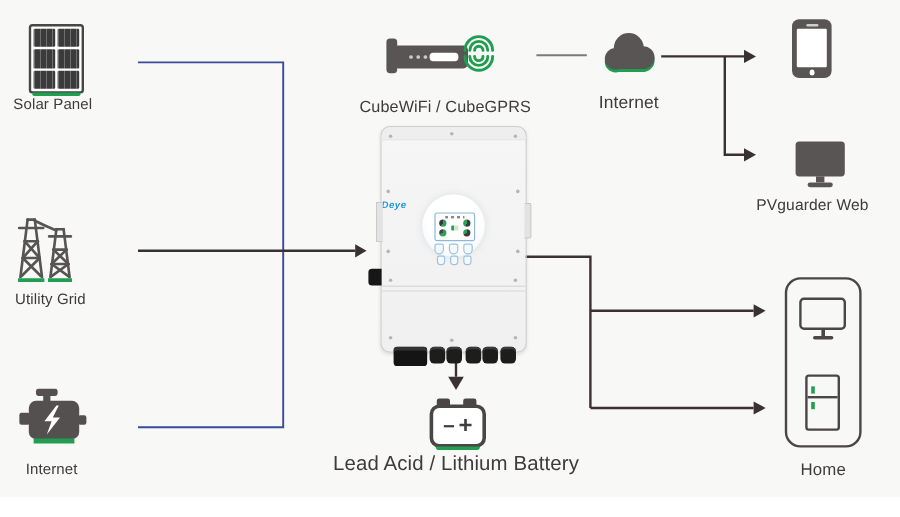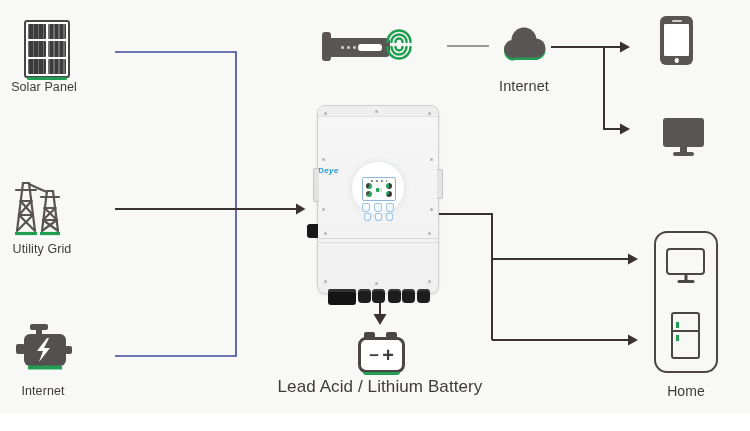--- a/index.html
+++ b/index.html
@@ -161,20 +161,21 @@
   <svg class="abs" style="left:386px;top:26px" width="26" height="37" viewBox="0 0 26 37">
     <g stroke="#1f9e4f" stroke-width="2.4" fill="none" stroke-linecap="round">
       <path d="M9.5,16 a3.5,3.5 0 0 1 7,0"></path>
       <path d="M5.5,16 a7.5,7.5 0 0 1 15,0"></path>
       <path d="M1.5,16 a11.5,11.5 0 0 1 23,0"></path>
       <path d="M9.5,21 a3.5,3.5 0 0 0 7,0"></path>
       <path d="M5.5,21 a7.5,7.5 0 0 0 15,0"></path>
       <path d="M1.5,21 a11.5,11.5 0 0 0 23,0"></path>
     </g>
   </svg>
+  <div class="lbl" style="left:371px;top:81px;font-size:13.5px">CubeWiFi / CubeGPRS</div>
 
   <svg class="abs" style="left:499px;top:23px" width="50" height="42" viewBox="0 0 50 42">
     <g fill="#219e52" transform="translate(0,2.4)">
       <circle cx="14" cy="26" r="9"></circle>
         <circle cx="25" cy="17" r="12.5"></circle>
         <circle cx="37" cy="25" r="9.5"></circle>
       <rect x="9" y="24" width="33" height="10.5" rx="5"></rect>
     </g>
     <g fill="#5a5555">
       <circle cx="14" cy="26" r="9"></circle>
@@ -187,20 +188,21 @@
 
   <div class="abs phone">
     <div class="slot"></div>
     <div class="scr"></div>
     <div class="homebtn"></div>
   </div>
 
   <div class="abs webmon-body"></div>
   <div class="abs webmon-stem"></div>
   <div class="abs webmon-base"></div>
+  <div class="lbl" style="left:677px;top:163px;font-size:13px">PVguarder Web</div>
 
   <div class="abs inverter">
     <div class="inv-cap"></div>
     <div class="inv-seam"></div>
     <div class="screw" style="left:6px;top:6px"></div>
     <div class="screw" style="left:57px;top:4px"></div>
     <div class="screw" style="left:110px;top:6px"></div>
     <div class="screw" style="left:4px;top:52px"></div>
     <div class="screw" style="left:112px;top:52px"></div>
     <div class="screw" style="left:4px;top:102px"></div>

